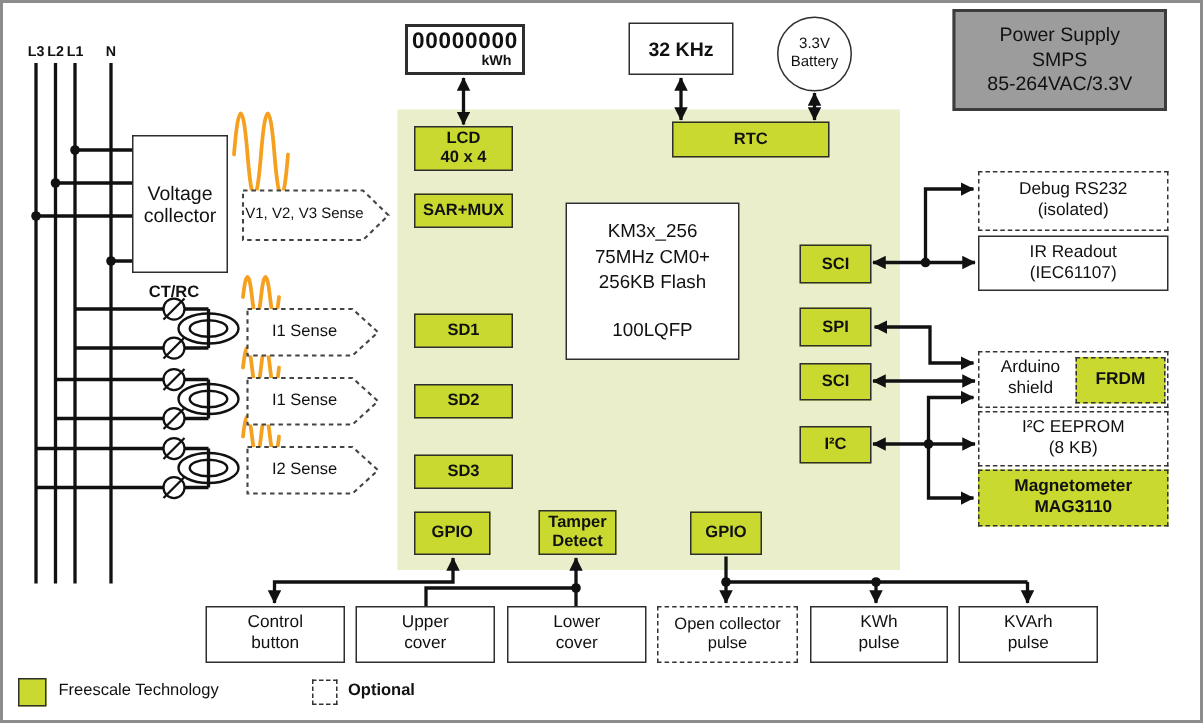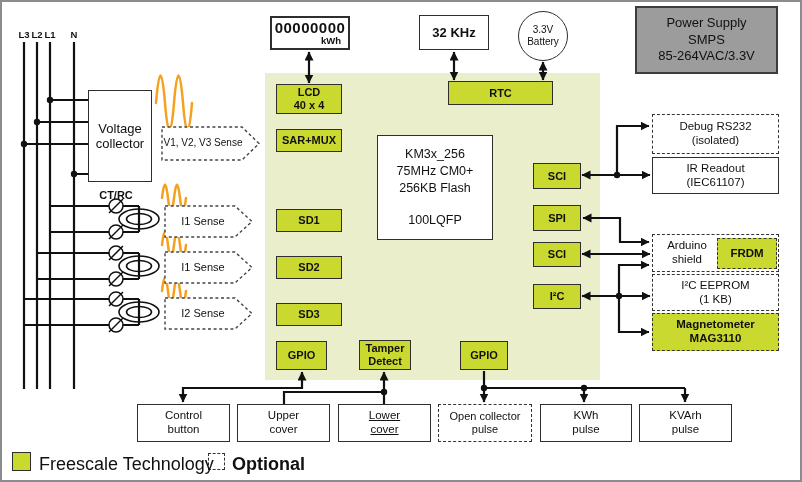--- a/index.html
+++ b/index.html
@@ -19,21 +19,21 @@
   .lbl{position:absolute;z-index:4;background:transparent;border:none;}
   .sense-label{position:absolute;z-index:4;text-align:center;white-space:nowrap;font-size:11px;}
   .llab{position:absolute;top:27px;width:14px;text-align:center;font-size:9.5px;font-weight:bold;z-index:4;}
   .kwh-val{font-size:15px;font-weight:bold;letter-spacing:.5px;line-height:1;}
   .kwh-unit{width:100%;text-align:right;padding-right:7px;box-sizing:border-box;
     font-size:9.5px;font-weight:bold;margin-top:1px;line-height:1;}
   .chipline{font-size:12.5px;line-height:1.35;}
   .chipgap{margin-top:15px;}
   .smps{background:var(--smps-gray,#9c9c9c);border:2px solid #3c3c3c;font-size:13px;line-height:1.3;}
   .circle{border-radius:50%;font-size:10px;line-height:1.2;}
-  .legend-text{position:absolute;font-size:18px;z-index:4;}
+  .legend-text{position:absolute;font-size:11px;z-index:4;}
 </style>
 </head>
 <body>
 
 <div class="stage">
 
   <div class="panel"></div>
 
   <svg class="wires" width="802" height="482">
     <defs>
@@ -205,36 +205,36 @@
   </div>
   <div class="box dash" style="left:650px;top:232px;width:127px;height:38px;justify-content:center;align-items:flex-start;padding-left:6px;">
     <div style="width:56px;text-align:center;">
       <div>Arduino</div>
       <div>shield</div>
     </div>
   </div>
   <div class="box g dash" style="left:715px;top:236px;width:60px;height:31px;font-size:11.5px;">FRDM</div>
   <div class="box dash" style="left:650px;top:272px;width:127px;height:37px;">
     <div>I²C EEPROM</div>
-    <div>(1 KB)</div>
+    <div>(8 KB)</div>
   </div>
   <div class="box g dash" style="left:650px;top:311px;width:127px;height:38px;font-size:11.5px;">
     <div>Magnetometer</div>
     <div>MAG3110</div>
   </div>
 
   <div class="box" style="left:135px;top:402px;width:93px;height:38px;">
     <div>Control</div>
     <div>button</div>
   </div>
   <div class="box" style="left:235px;top:402px;width:93px;height:38px;">
     <div>Upper</div>
     <div>cover</div>
   </div>
-  <div class="box" style="left:336px;top:402px;width:93px;height:38px;text-decoration:underline;">
+  <div class="box" style="left:336px;top:402px;width:93px;height:38px;">
     <div>Lower</div>
     <div>cover</div>
   </div>
   <div class="box dash" style="left:436px;top:402px;width:94px;height:38px;font-size:11px;">
     <div>Open collector</div>
     <div>pulse</div>
   </div>
   <div class="box" style="left:538px;top:402px;width:92px;height:38px;">
     <div>KWh</div>
     <div>pulse</div>

